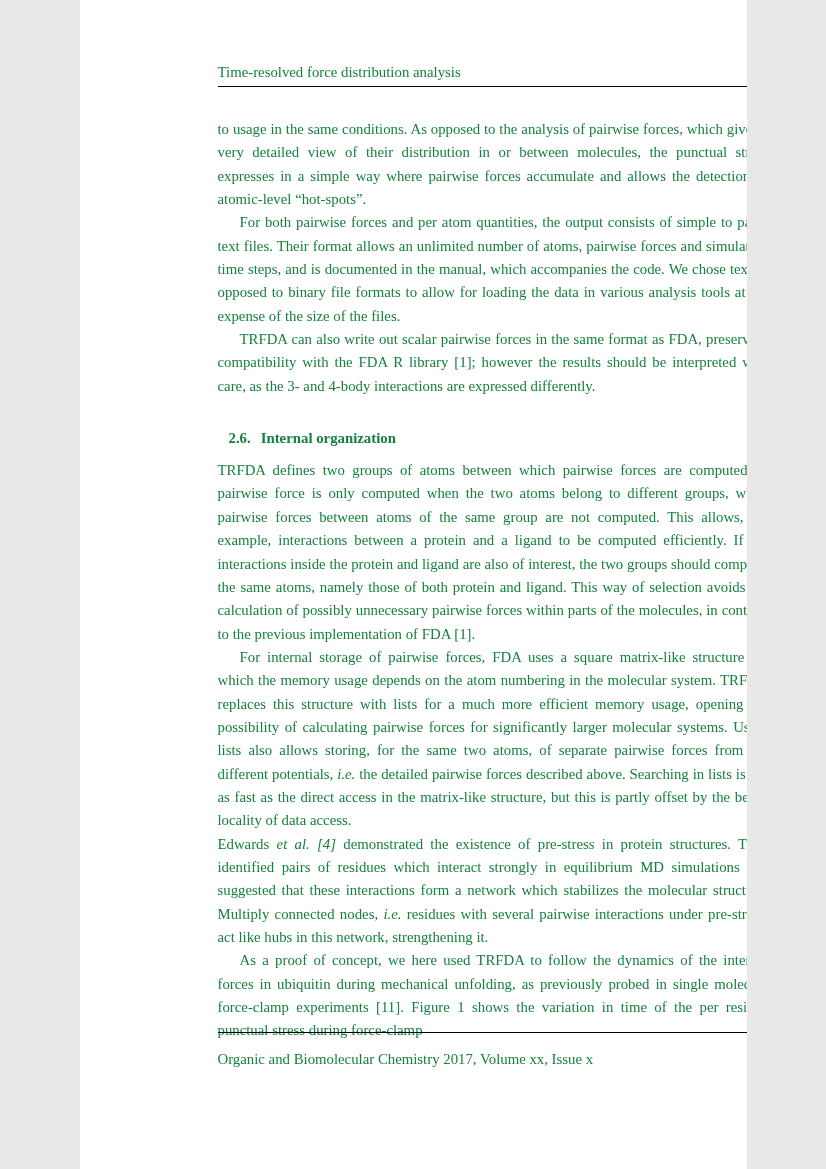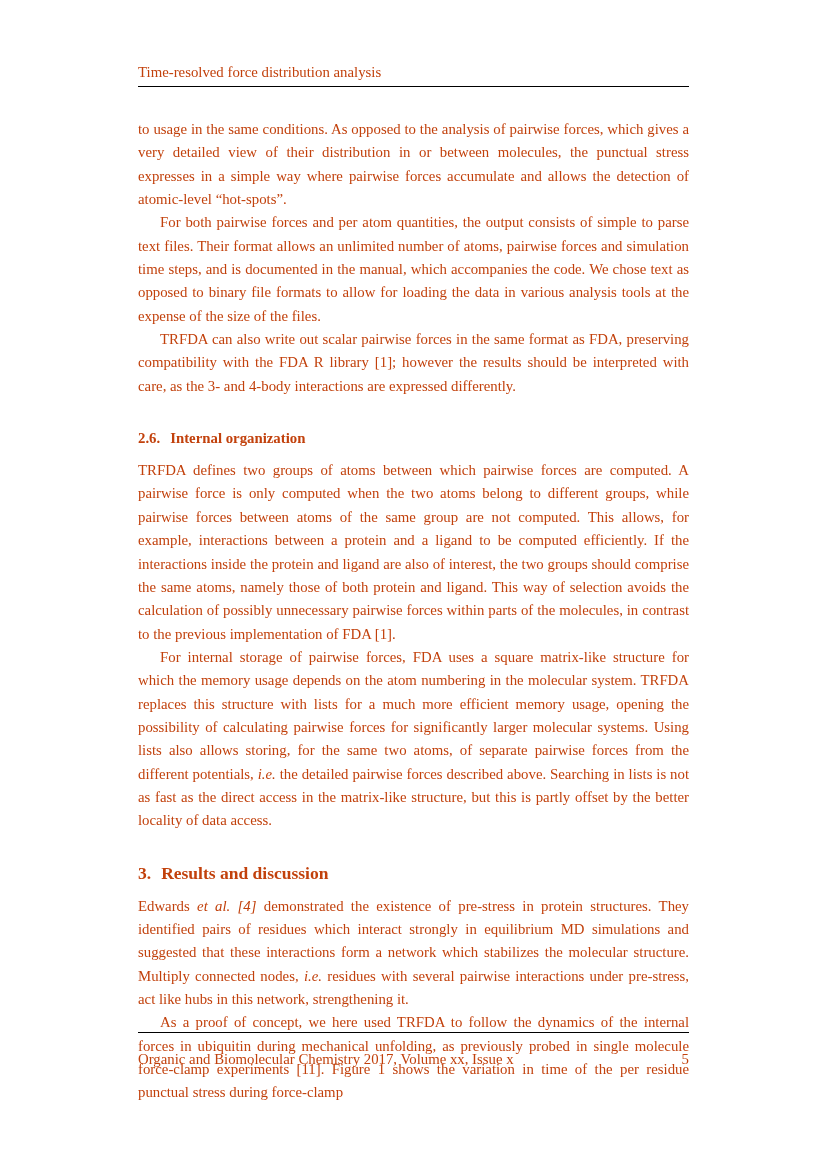--- a/index.html
+++ b/index.html
@@ -2,24 +2,24 @@
 <html><head>
 <meta charset="utf-8">
 <style>
   html, body {
     margin: 0;
     padding: 0;
     background: #e8e8e8;
   }
   .page {
     position: relative;
-    width: 826px;
+    width: 667px;
     height: 1169px;
     background: #ffffff;
-    color: #c2410c;
+    color: #15803d;
     font-family: "Liberation Serif", "DejaVu Serif", serif;
     margin: 0 auto;
     overflow: hidden;
   }
   .margin-col {
     position: absolute;
     left: 138px;
     top: 64px;
     width: 551px;
   }
@@ -38,21 +38,21 @@
     margin: 0;
     text-align: justify;
   }
   .body-col p.indent {
     text-indent: 22px;
   }
   h2.subsection-heading {
     font-size: 14.8px;
     line-height: 18px;
     font-weight: bold;
-    margin: 31px 0 12px 0;
+    margin: 31px 0 12px 11px;
   }
   h1.section-heading {
     font-size: 17.5px;
     line-height: 20px;
     font-weight: bold;
     margin: 30px 0 12px 0;
   }
   .hnum {
     margin-right: 10px;
   }
@@ -88,21 +88,20 @@
       <p class="indent"><span>For both pairwise forces and per atom quantities, the output consists of simple to parse text files. Their format allows an unlimited number of atoms, pairwise forces and simulation time steps, and is documented in the manual, which accompanies the code. We chose text as opposed to binary file formats to allow for loading the data in various analysis tools at the expense of the size of the files.</span></p>
 
       <p class="indent"><span>TRFDA can also write out scalar pairwise forces in the same format as FDA, preserving compatibility with the FDA R library [1]; however the results should be interpreted with care, as the 3- and 4-body interactions are expressed differently.</span></p>
 
       <h2 class="subsection-heading"><span class="hnum">2.6.</span><span>Internal organization</span></h2>
 
       <p><span>TRFDA defines two groups of atoms between which pairwise forces are computed. A pairwise force is only computed when the two atoms belong to different groups, while pairwise forces between atoms of the same group are not computed. This allows, for example, interactions between a protein and a ligand to be computed efficiently. If the interactions inside the protein and ligand are also of interest, the two groups should comprise the same atoms, namely those of both protein and ligand. This way of selection avoids the calculation of possibly unnecessary pairwise forces within parts of the molecules, in contrast to the previous implementation of FDA [1].</span></p>
 
       <p class="indent"><span>For internal storage of pairwise forces, FDA uses a square matrix-like structure for which the memory usage depends on the atom numbering in the molecular system. TRFDA replaces this structure with lists for a much more efficient memory usage, opening the possibility of calculating pairwise forces for significantly larger molecular systems. Using lists also allows storing, for the same two atoms, of separate pairwise forces from the different potentials, </span><em>i.e.</em><span> the detailed pairwise forces described above. Searching in lists is not as fast as the direct access in the matrix-like structure, but this is partly offset by the better locality of data access.</span></p>
 
-      <h1 class="section-heading"><span class="hnum">3.</span><span>Results and discussion</span></h1>
 
       <p><span>Edwards </span><em>et al. [4]</em><span> demonstrated the existence of pre-stress in protein structures. They identified pairs of residues which interact strongly in equilibrium MD simulations and suggested that these interactions form a network which stabilizes the molecular structure. Multiply connected nodes, </span><em>i.e.</em><span> residues with several pairwise interactions under pre-stress, act like hubs in this network, strengthening it.</span></p>
 
       <p class="indent"><span>As a proof of concept, we here used TRFDA to follow the dynamics of the internal forces in ubiquitin during mechanical unfolding, as previously probed in single molecule force-clamp experiments [11]. Figure 1 shows the variation in time of the per residue punctual stress during force-clamp</span></p>
 
     </div>
   </div>
 
   <div class="footer">
     <span>Organic and Biomolecular Chemistry 2017, Volume xx, Issue x</span>

